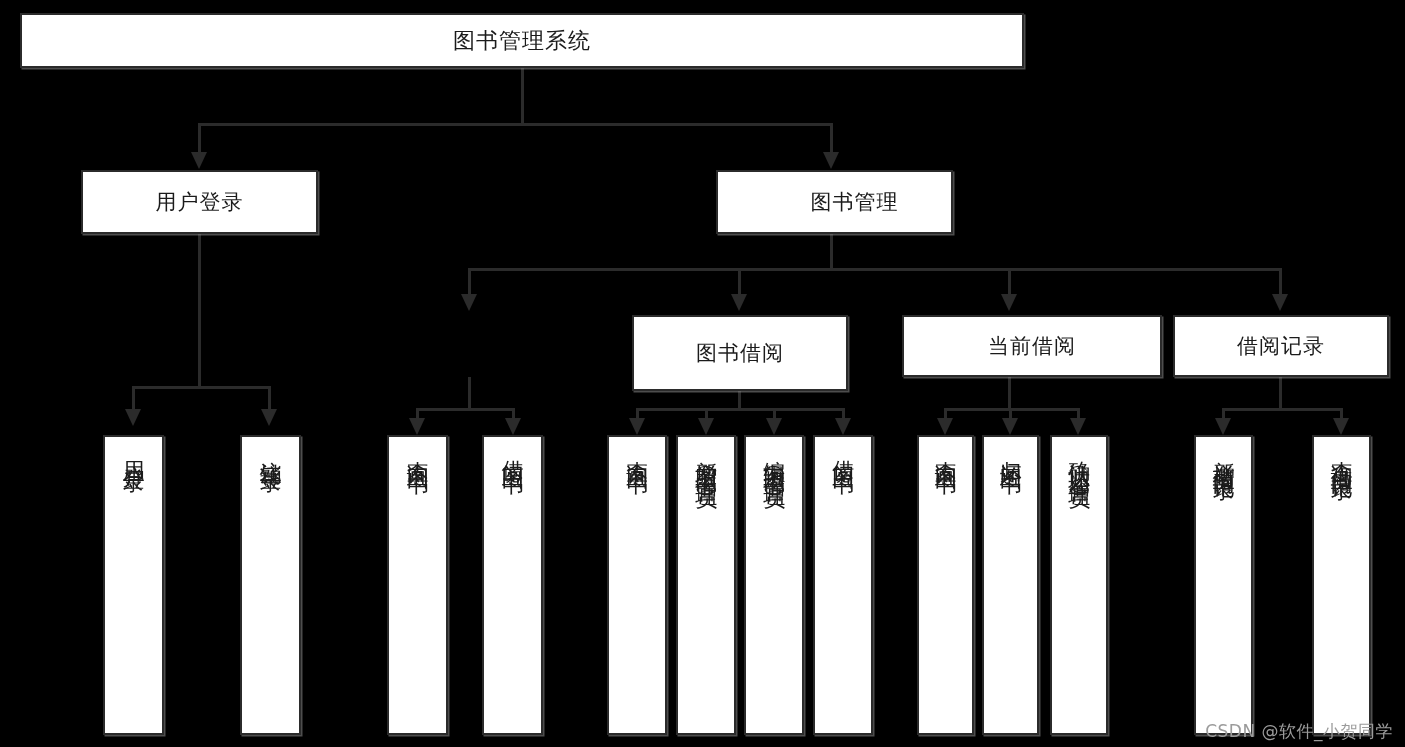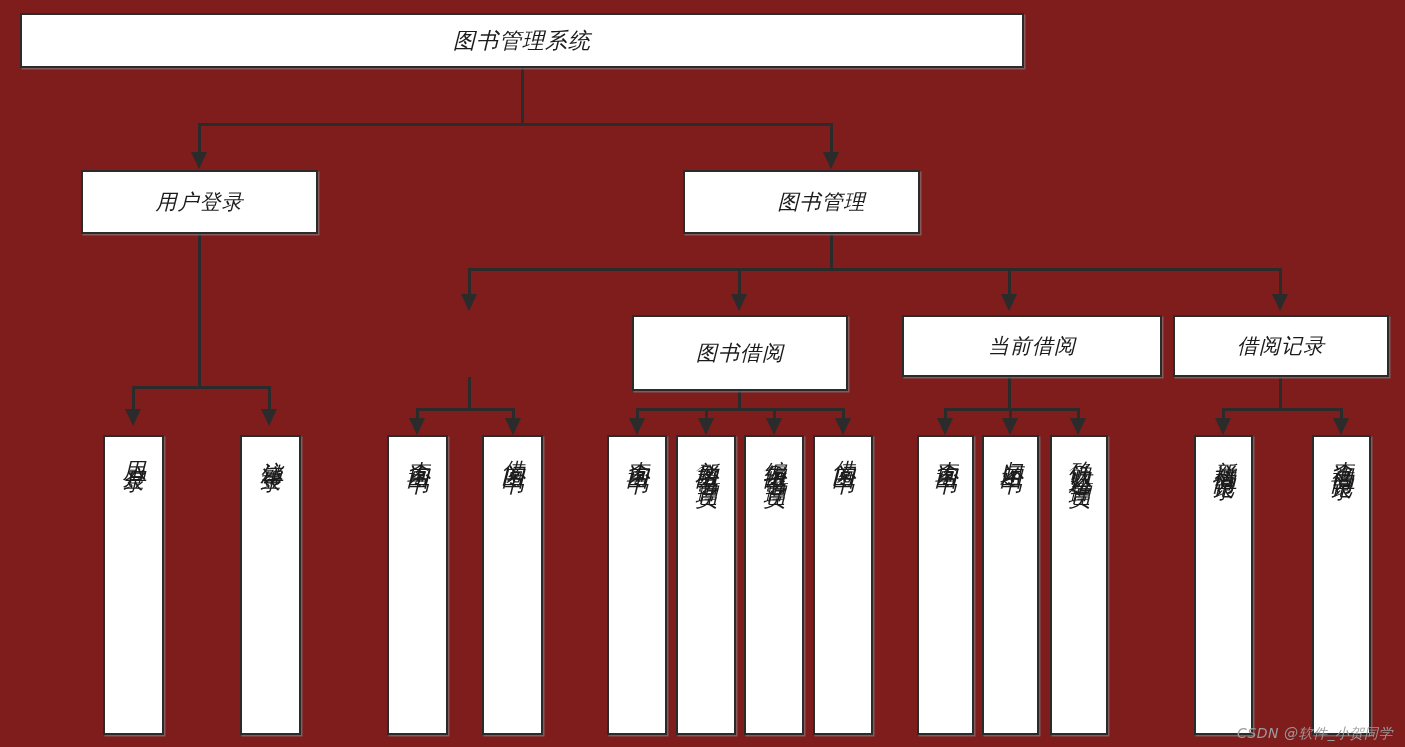--- a/index.html
+++ b/index.html
@@ -9,23 +9,22 @@
     background: #ffffff;
   }
   body {
     font-family: "DejaVu Sans", "Liberation Sans", sans-serif;
     color: #1d1d1d;
   }
   #canvas {
     position: relative;
     width: 1405px;
     height: 747px;
-    background: #7f1d1d;
+    background: #000000;
     overflow: hidden;
-    font-style: italic;
   }
   
   .node {
     position: absolute;
     box-sizing: border-box;
     background: #ffffff;
     border: 2.5px solid #2b2b2b;
     box-shadow: 1.5px 1.5px 0 0 rgba(140,140,140,0.55);
     display: flex;
     align-items: center;
@@ -71,21 +70,21 @@
     border-left: 8px solid transparent;
     border-right: 8px solid transparent;
     border-top: 17px solid #2b2b2b;
     z-index: 2;
   }
   
   #watermark {
     position: absolute;
     right: 12px;
     bottom: 4px;
-    font-size: 14px;
+    font-size: 17px;
     color: #9b9b9b;
     letter-spacing: 0.5px;
     white-space: nowrap;
     z-index: 5;
     pointer-events: none;
     font-family: "DejaVu Sans", "Liberation Sans", sans-serif;
   }
 </style>
 </head>
 <body>
@@ -99,21 +98,21 @@
   <div class="edge v" style="left:521px; top:68px; height:55px;"></div>
   <div class="edge h" style="left:198px; top:123px; width:635px;"></div>
   <div class="edge v" style="left:198px; top:123px; height:30px;"></div>
   <div class="edge v" style="left:830px; top:123px; height:30px;"></div>
   <div class="arrow" style="left:191px; top:152px;"></div>
   <div class="arrow" style="left:823px; top:152px;"></div>
 
   <div class="node" style="left:81px; top:170px; width:237px; height:64px;">
     <span class="label">用户登录</span>
   </div>
-  <div class="node" style="left:683px; top:170px; width:237px; height:64px;padding-left:40px;">
+  <div class="node" style="left:716px; top:170px; width:237px; height:64px;padding-left:40px;">
     <span class="label">图书管理</span>
   </div>
 
   <div class="edge v" style="left:198px; top:234px; height:152px;"></div>
   <div class="edge h" style="left:132px; top:386px; width:138px;"></div>
   <div class="edge v" style="left:132px; top:386px; height:24px;"></div>
   <div class="edge v" style="left:268px; top:386px; height:24px;"></div>
   <div class="arrow" style="left:125px; top:409px;"></div>
   <div class="arrow" style="left:261px; top:409px;"></div>
 

